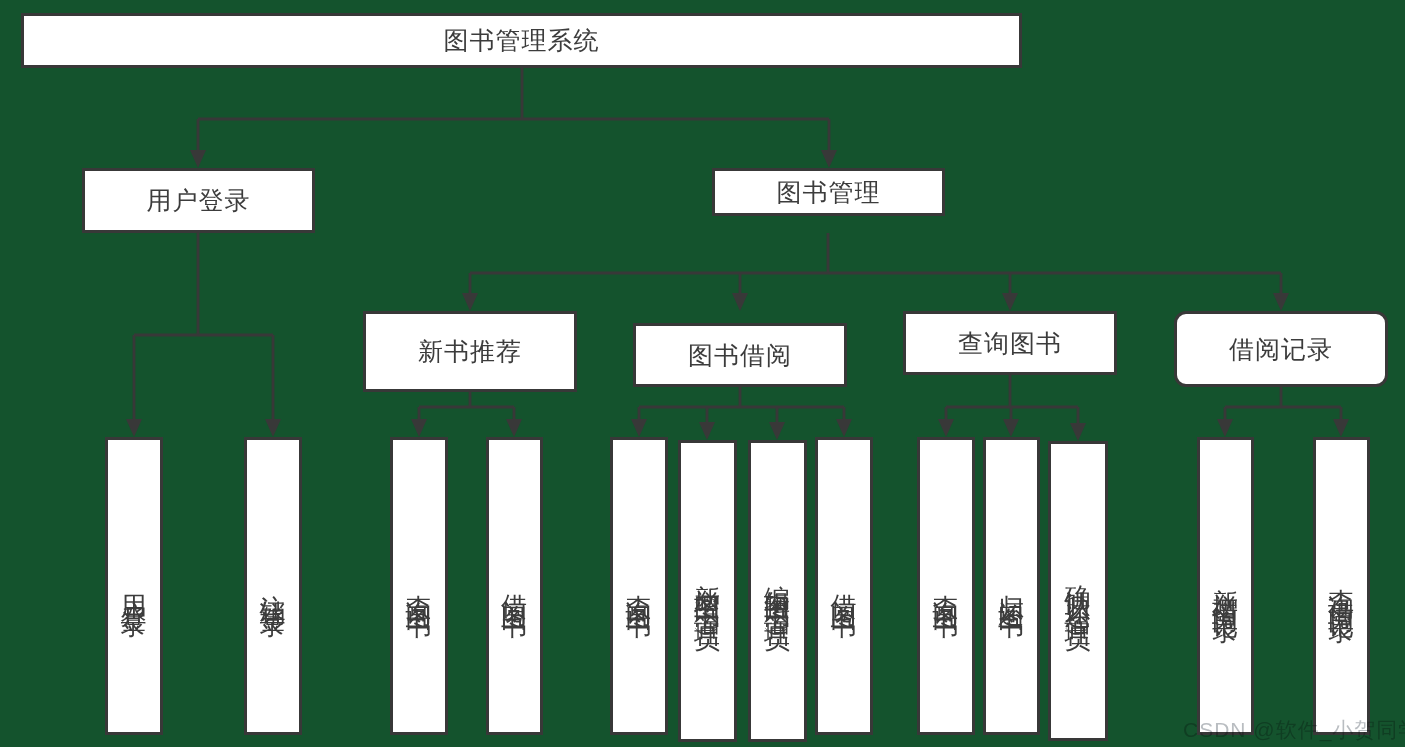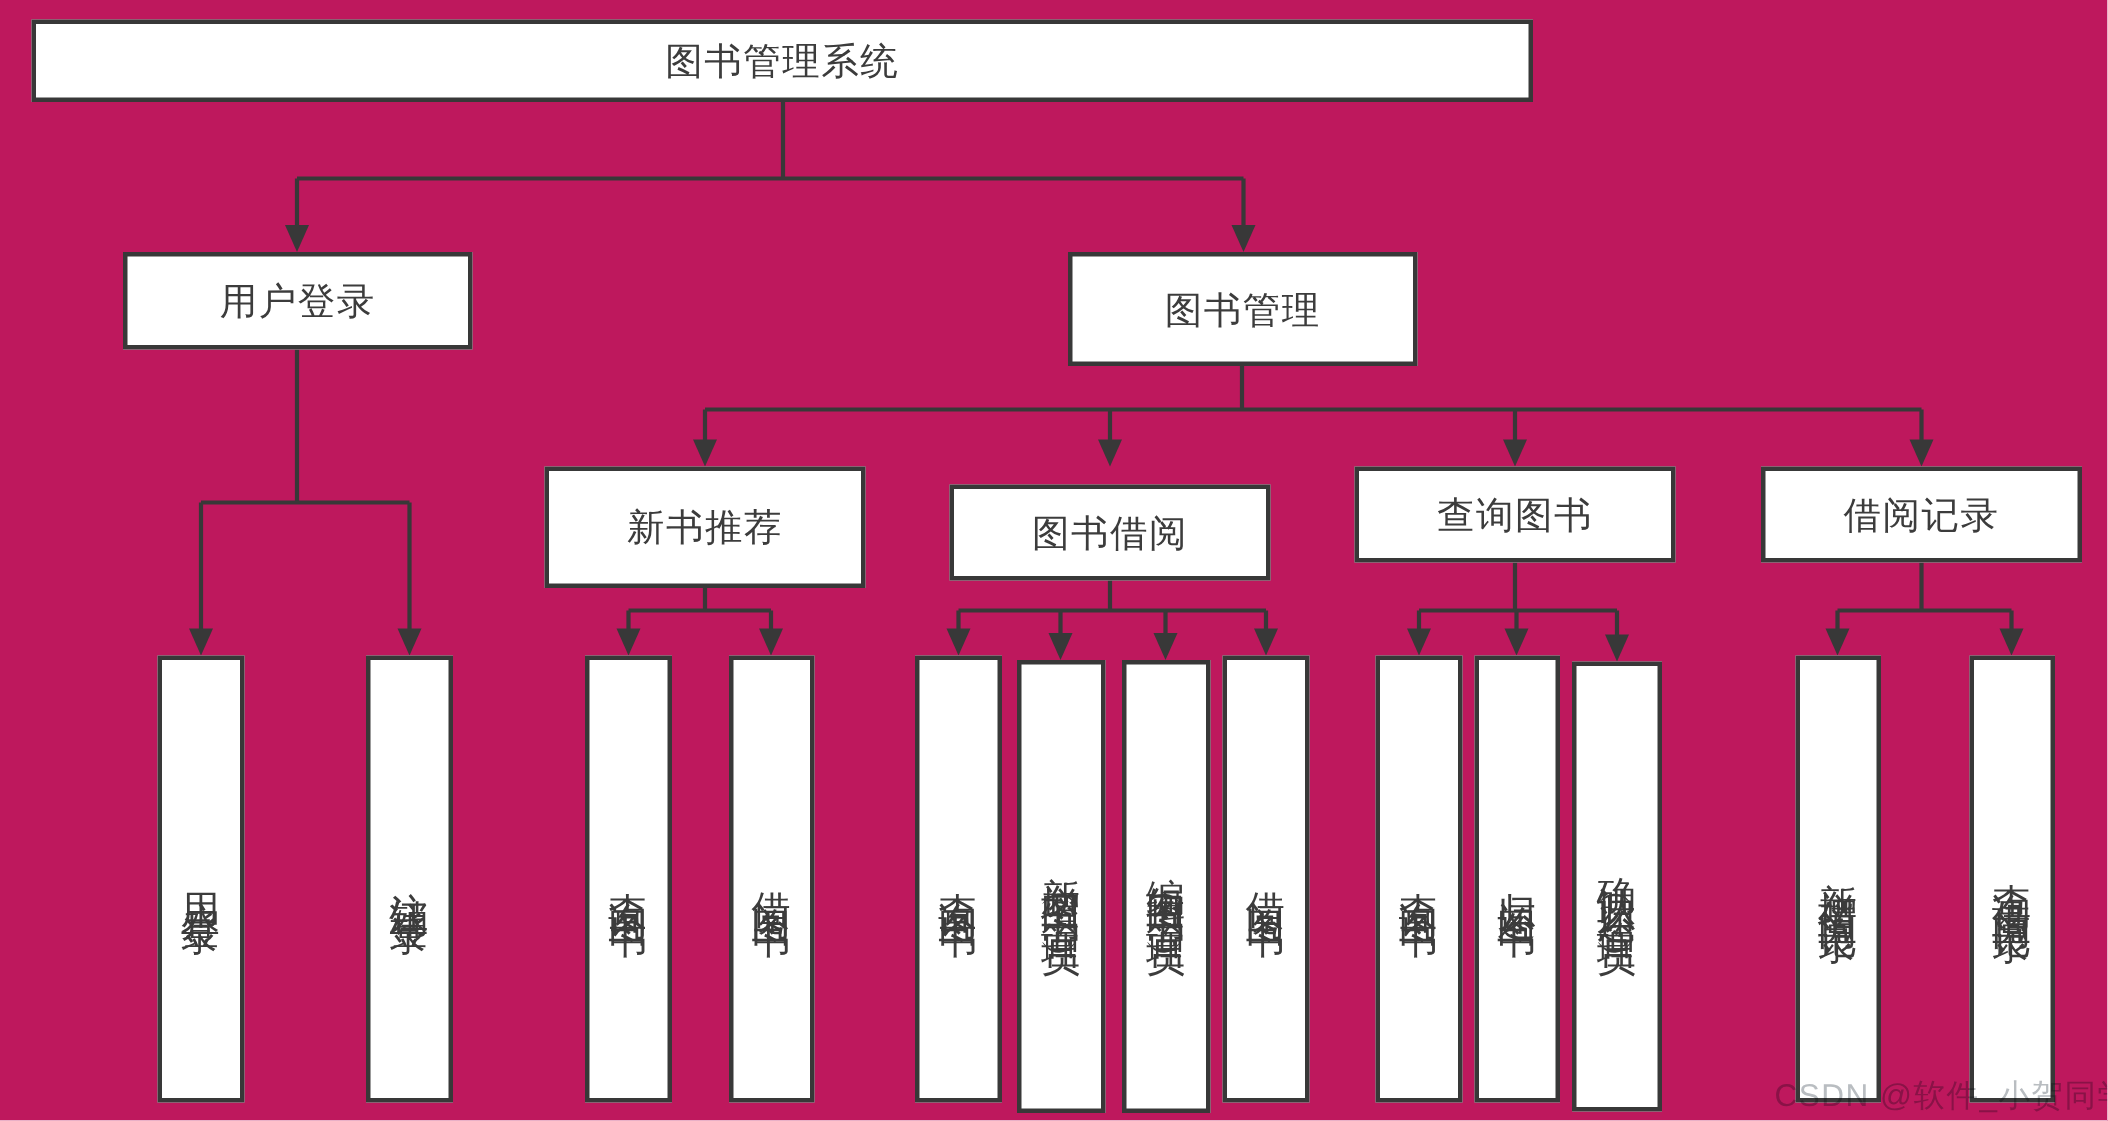--- a/index.html
+++ b/index.html
@@ -1,20 +1,20 @@
 <!DOCTYPE html>
 <html><head>
 <meta charset="utf-8">
 <style>
   html, body { margin: 0; padding: 0; background: #ffffff; }
   #canvas {
     position: relative;
     width: 1405px;
     height: 747px;
-    background: #be185d;
+    background: #14532d;
     font-family: "Liberation Sans", sans-serif;
     overflow: hidden;
   }
   #connectors {
     position: absolute;
     left: 0; top: 0;
     width: 1405px; height: 747px;
     pointer-events: none;
   }
   .node {
@@ -82,26 +82,26 @@
       <polygon points="1003,419 1019,419 1011,437"></polygon>
       <polygon points="1070,423 1086,423 1078,441"></polygon>
       <polygon points="1217,419 1233,419 1225,437"></polygon>
       <polygon points="1333,419 1349,419 1341,437"></polygon>
     </g>
   </svg>
 
   <div class="node h-node" style="left:21px; top:13px; width:1001px; height:55px;">图书管理系统</div>
 
   <div class="node h-node" style="left:82px; top:168px; width:233px; height:65px;">用户登录</div>
-  <div class="node h-node" style="left:712px; top:168px; width:233px; height:76px;">图书管理</div>
+  <div class="node h-node" style="left:712px; top:168px; width:233px; height:48px;">图书管理</div>
 
   <div class="node h-node" style="left:363px; top:311px; width:214px; height:81px;">新书推荐</div>
   <div class="node h-node" style="left:633px; top:323px; width:214px; height:64px;">图书借阅</div>
   <div class="node h-node" style="left:903px; top:311px; width:214px; height:64px;">查询图书</div>
-  <div class="node h-node" style="left:1174px; top:311px; width:214px; height:64px;">借阅记录</div>
+  <div class="node h-node" style="left:1174px; top:311px; width:214px; height:76px;border-radius:12px;">借阅记录</div>
 
   <div class="node v-node" style="left:105px; top:437px; width:58px; height:298px;">
     <span>用户登录</span>
   </div>
   <div class="node v-node" style="left:244px; top:437px; width:58px; height:298px;">
     <span>注销登录</span>
   </div>
 
   <div class="node v-node" style="left:390px; top:437px; width:58px; height:298px;">
     <span>查询图书</span>

